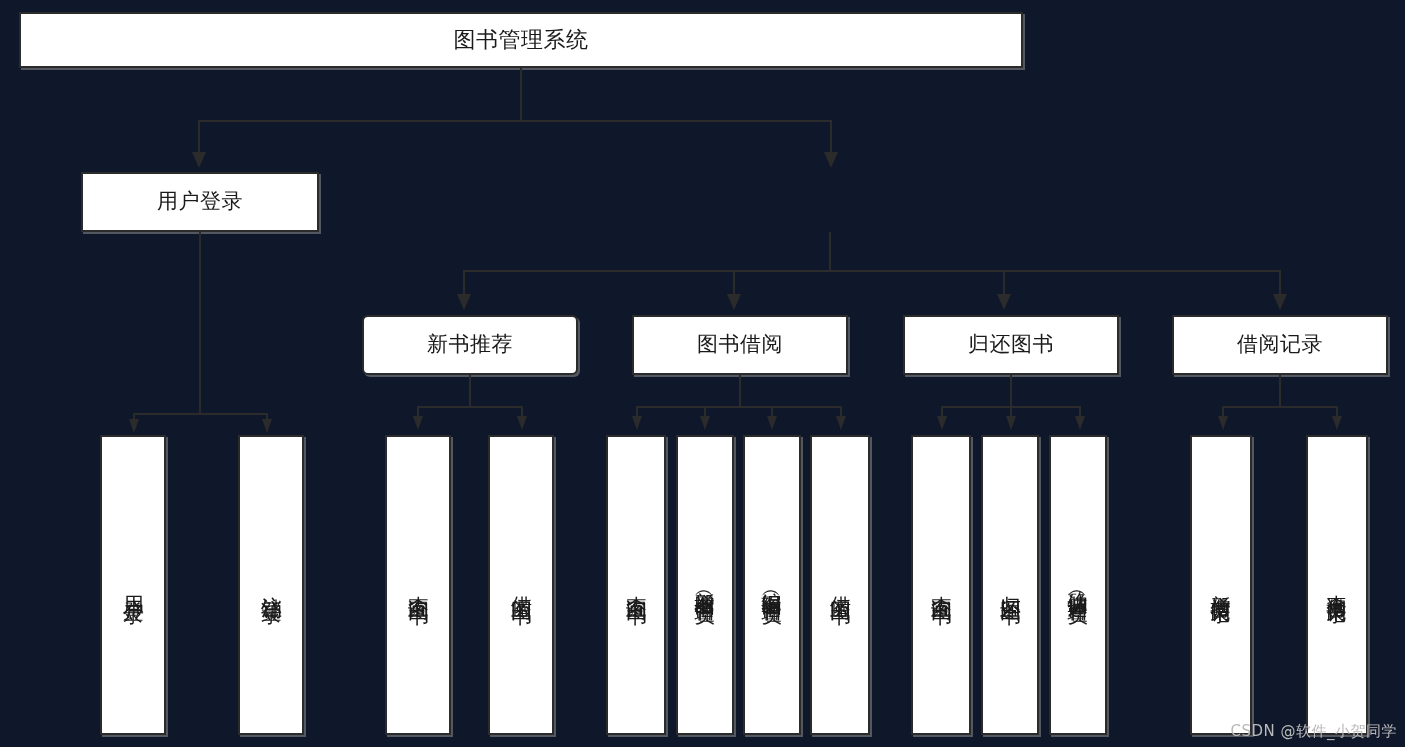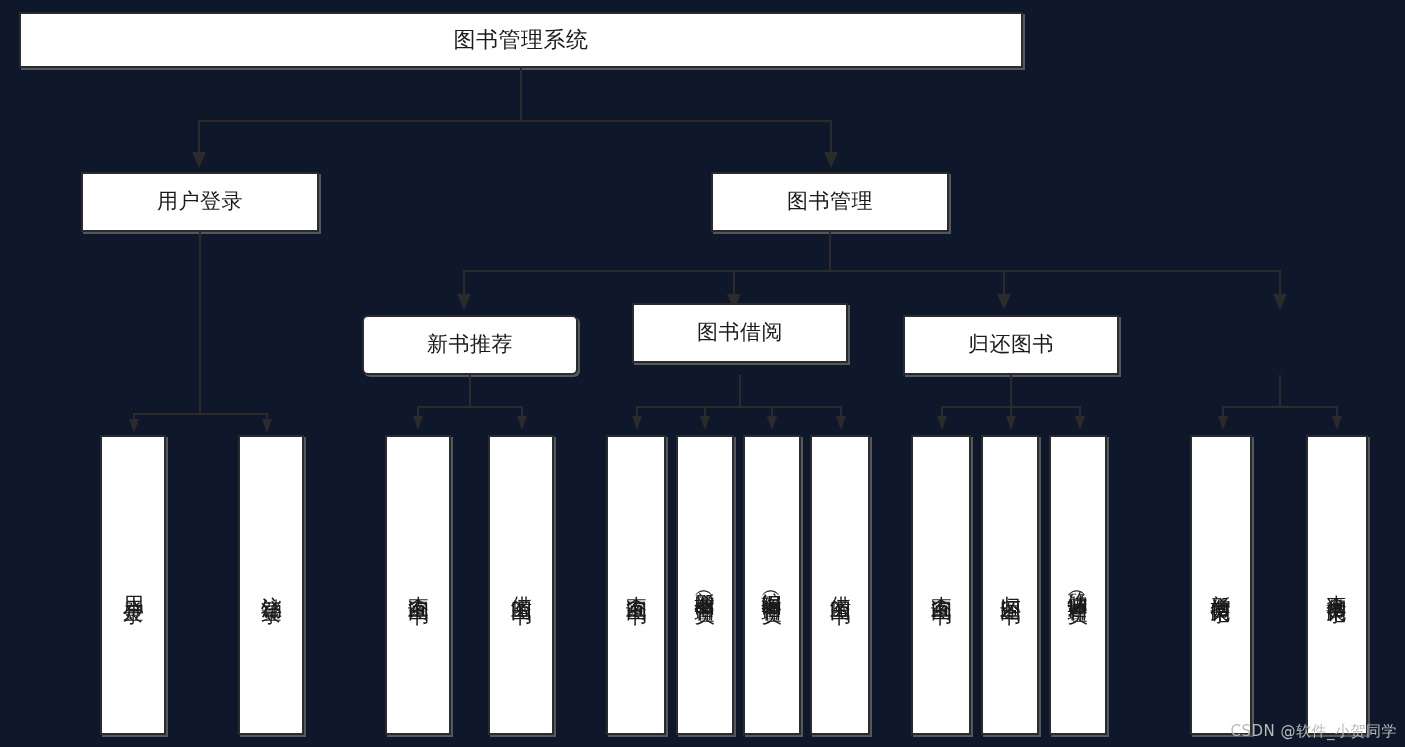--- a/index.html
+++ b/index.html
@@ -100,23 +100,20 @@
   <div class="vline" style="left:198px; top:120px; height:34px;"></div>
   <div class="arrow" style="left:192px; top:152px;"></div>
 
   <div class="vline" style="left:830px; top:120px; height:34px;"></div>
   <div class="arrow" style="left:824px; top:152px;"></div>
 
   <div class="node" style="left:81px; top:172px; width:238px; height:60px;">
     <span class="label">用户登录</span>
   </div>
 
-  <div class="node" style="left:711px; top:172px; width:238px; height:60px;">
-    <span class="label">图书管理</span>
-  </div>
 
   <div class="vline" style="left:199px; top:232px; height:183px;"></div>
   <div class="hline" style="left:133px; top:413px; width:134px;"></div>
   <div class="vline" style="left:133px; top:413px; height:8px;"></div>
   <div class="arrow slim" style="left:129px; top:419px;"></div>
   <div class="vline" style="left:266px; top:413px; height:8px;"></div>
   <div class="arrow slim" style="left:262px; top:419px;"></div>
 
   <div class="vline" style="left:829px; top:232px; height:40px;"></div>
   <div class="hline" style="left:463px; top:270px; width:817px;"></div>
@@ -125,25 +122,28 @@
   <div class="vline" style="left:733px; top:270px; height:26px;"></div>
   <div class="arrow" style="left:727px; top:294px;"></div>
   <div class="vline" style="left:1003px; top:270px; height:26px;"></div>
   <div class="arrow" style="left:997px; top:294px;"></div>
   <div class="vline" style="left:1279px; top:270px; height:26px;"></div>
   <div class="arrow" style="left:1273px; top:294px;"></div>
 
   <div class="node" style="left:362px; top:315px; width:216px; height:60px;border-radius:6px;">
     <span class="label">新书推荐</span>
   </div>
-  <div class="node" style="left:632px; top:303px; width:216px; height:60px;">
+  <div class="node" style="left:632px; top:315px; width:216px; height:60px;">
     <span class="label">图书借阅</span>
   </div>
   <div class="node" style="left:903px; top:315px; width:216px; height:60px;">
     <span class="label">归还图书</span>
+  </div>
+  <div class="node" style="left:1172px; top:315px; width:216px; height:60px;">
+    <span class="label">借阅记录</span>
   </div>
 
   <div class="vline" style="left:469px; top:375px; height:33px;"></div>
   <div class="hline" style="left:417px; top:406px; width:105px;"></div>
   <div class="vline" style="left:417px; top:406px; height:12px;"></div>
   <div class="arrow slim" style="left:413px; top:416px;"></div>
   <div class="vline" style="left:521px; top:406px; height:12px;"></div>
   <div class="arrow slim" style="left:517px; top:416px;"></div>
 
   <div class="vline" style="left:739px; top:375px; height:33px;"></div>

